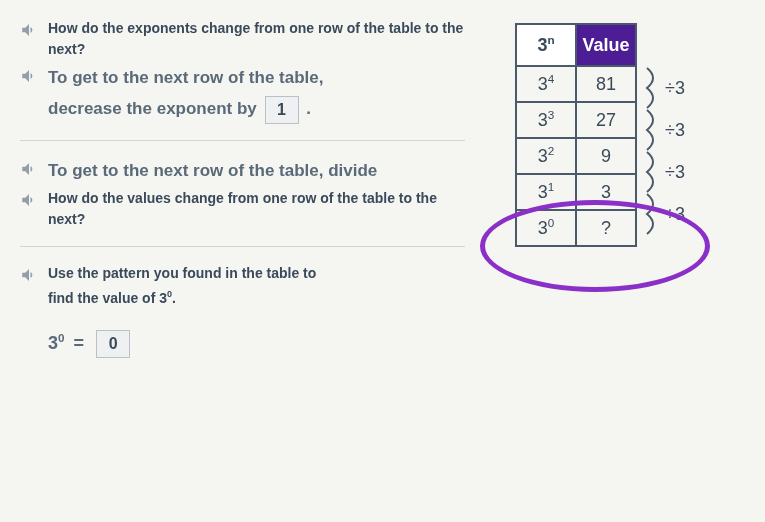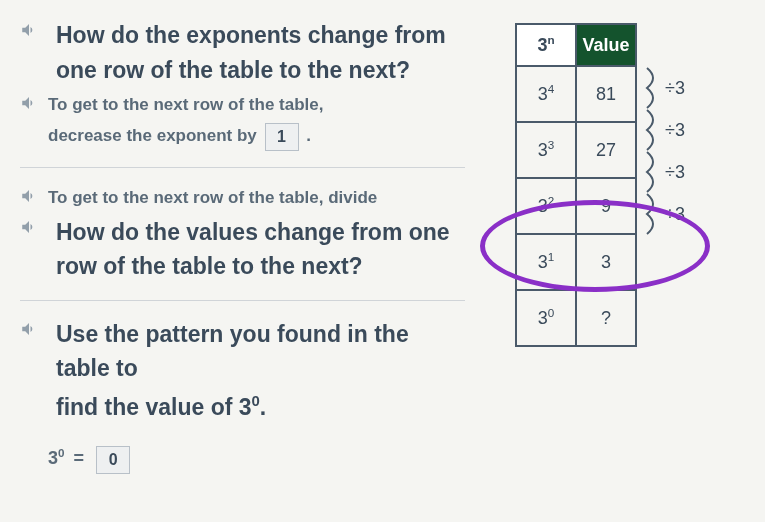--- a/index.html
+++ b/index.html
@@ -13,40 +13,40 @@
       position: relative;
       overflow: hidden;
     }
     .cols { display: flex; gap: 30px; }
     .left { flex: 1; }
     .right { width: 250px; padding-top: 5px; position: relative; }
     .block { margin-bottom: 16px; }
     .line { display: flex; align-items: flex-start; gap: 10px; margin-bottom: 4px; }
     .audio-icon { color: #7a8a99; flex-shrink: 0; margin-top: 3px; opacity: .8; cursor: pointer; }
     .audio-icon svg { width: 18px; height: 18px; display:block; }
-    .qtext { font-size: 23px; font-weight: 700; color: #3a4a5a; line-height: 1.5; margin-left: 8px; }
+    .qtext { font-size: 14px; font-weight: 700; color: #3a4a5a; line-height: 1.5; }
     .atext { font-size: 17px; font-weight: 700; color: #5a6a78; line-height: 1.6; }
     .answer-box {
       display: inline-block; min-width: 34px; height: 28px;
       border: 1px solid #b8c0c8; background: #eef0f1;
       text-align: center; line-height: 26px; font-size: 16px;
       color: #3a4a5a; margin: 0 3px;
       vertical-align: middle;
     }
     .sep { border: none; border-top: 1px solid #d0d4d8; margin: 14px 0 16px 0; }
     sup { font-size: .65em; vertical-align: super; line-height: 0; }
 
     
     .ptable { border-collapse: collapse; margin-left: 20px; }
     .ptable th, .ptable td {
       border: 2px solid #4a5a6a; text-align: center;
       font-size: 18px; color: #3a4a5a;
-      width: 60px; height: 56px;
+      width: 60px; height: 36px;
     }
-    .ptable th { background: #14532d; color: #fff; font-weight: 700; height: 42px; }
+    .ptable th { background: #4c1d95; color: #fff; font-weight: 700; height: 42px; }
     .ptable th:first-child { background: #fff; color: #3a4a5a; }
     .ops { position: absolute; left: 150px; top: 50px; line-height: 1; }
     .op-row { display: flex; align-items: center; height: 44px; margin-top: -2px;}
     .op-label { font-size: 18px; color: #3a4a5a; margin-left: -2px; }
     .brace { width: 22px; height: 44px; }
     .circle-hi {
       position: absolute; border: 5px solid #8a2fc7; border-radius: 50%;
       width: 230px; height: 92px; left: -15px; top: 182px; pointer-events: none;
     }
     .indent { padding-left: 28px; }

